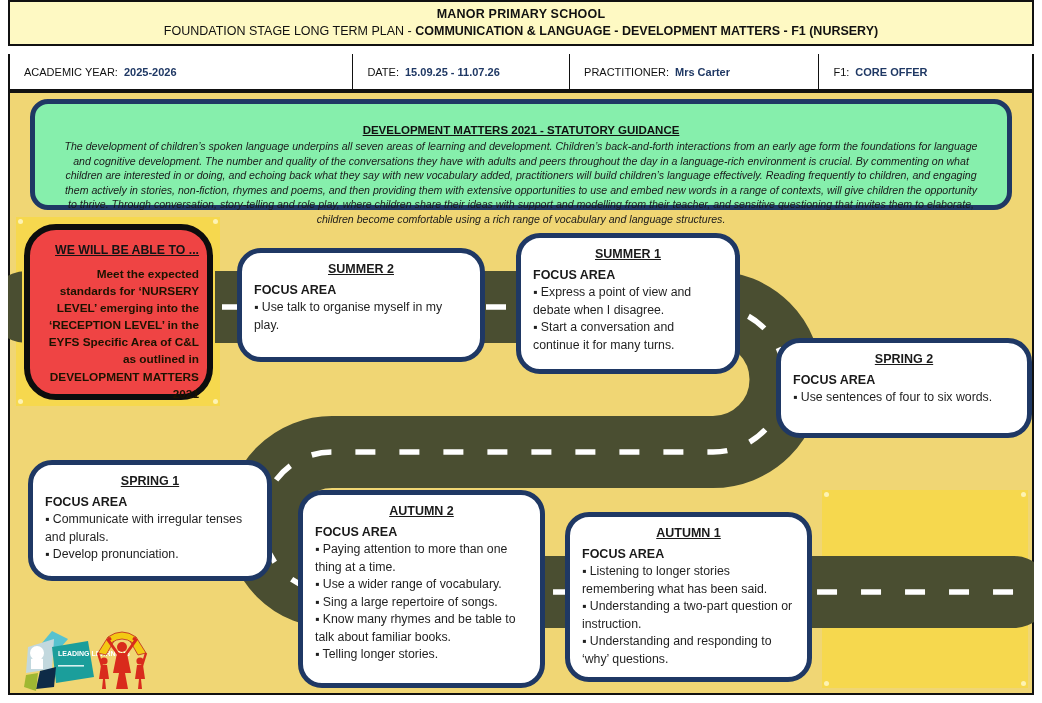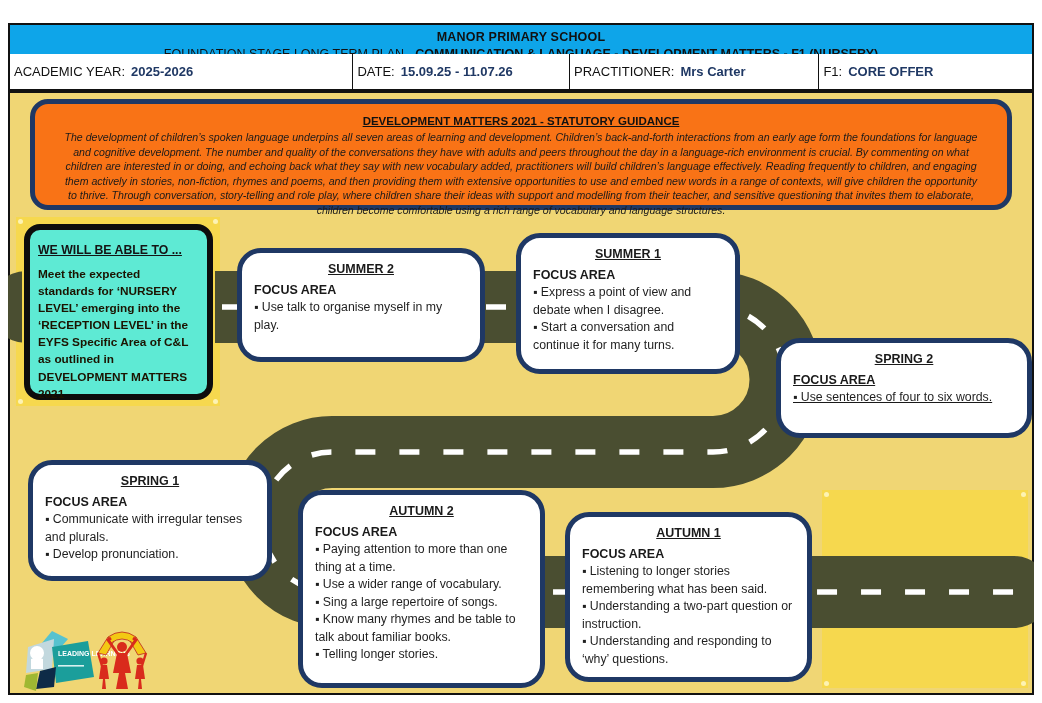--- a/index.html
+++ b/index.html
@@ -1,62 +1,62 @@
 <!DOCTYPE html>
 <html><head>
 <meta charset="utf-8">
 <style>
   html,body{margin:0;padding:0;background:#e8e8e8;}
   .page{position:relative;width:1042px;height:703px;background:#ffffff;overflow:hidden;
         font-family:"Liberation Sans",sans-serif;color:#111;}
   
-  .hdr-row1{position:absolute;left:8px;top:23px;width:1026px;height:46px;box-sizing:border-box;
-            background:#0ea5e9;border:2px solid #111;text-align:center;padding-top:5px;}
+  .hdr-row1{position:absolute;left:8px;top:0;width:1026px;height:46px;box-sizing:border-box;
+            background:#fef9c3;border:2px solid #111;text-align:center;padding-top:5px;}
   .hdr-school{font-size:12.5px;font-weight:bold;letter-spacing:.2px;}
   .hdr-sub{font-size:12.5px;margin-top:3px;}
   .hdr-sub b{font-weight:bold;}
   .hdr-row2{position:absolute;left:8px;top:54px;width:1026px;height:37px;box-sizing:border-box;
             background:#fff;border:2px solid #111;border-top:none;display:grid;
             grid-template-columns:33.6% 21.2% 24.4% 20.8%;}
-  .hdr-cell{border-right:1px solid #111;display:flex;align-items:center;padding-left:4px;
-            font-size:13px;white-space:nowrap;overflow:hidden;}
+  .hdr-cell{border-right:1px solid #111;display:flex;align-items:center;padding-left:14px;
+            font-size:11px;white-space:nowrap;overflow:hidden;}
   .hdr-cell:last-child{border-right:none;}
   .hdr-cell .val{font-weight:bold;color:#1f3864;margin-left:6px;}
   
   .main{position:absolute;left:8px;top:91px;width:1026px;height:604px;box-sizing:border-box;
         background:#f0d674;border:2px solid #111;}
   
   .guidance{position:absolute;left:30px;top:99px;width:982px;height:111px;box-sizing:border-box;
-            background:#f97316;border:5px solid #1f3864;border-radius:18px;padding:8px 26px;z-index:3;}
+            background:#86efac;border:5px solid #1f3864;border-radius:18px;padding:17px 26px;z-index:3;}
   .guid-title{text-align:center;font-size:11.5px;font-weight:bold;text-decoration:underline;margin-top:3px;}
   .guid-body{text-align:center;font-size:10.6px;font-style:italic;line-height:1.37;margin-top:3px;color:#1a1a1a;}
   
   .road-svg{position:absolute;left:8px;top:91px;width:1026px;height:604px;z-index:2;}
   
   .rim{position:absolute;background:#f6d84e;z-index:1;}
   .rim .dot{position:absolute;width:5px;height:5px;border-radius:50%;background:#fdf3b3;}
   .dot.tl{left:2px;top:2px;} .dot.tr{right:2px;top:2px;}
   .dot.bl{left:2px;bottom:2px;} .dot.br{right:2px;bottom:2px;}
   
-  .sign{position:absolute;box-sizing:border-box;background:#5eead4;border:6px solid #0d0d0d;
-        border-radius:16px;z-index:4;padding:6px 8px;text-align:left;color:#1c1300;
+  .sign{position:absolute;box-sizing:border-box;background:#ef4444;border:6px solid #0d0d0d;
+        border-radius:32px;z-index:4;padding:6px 8px;text-align:right;color:#1c1300;
         box-shadow:0 0 0 2px #f6d84e;}
   .sign-title{font-size:12.3px;font-weight:bold;text-decoration:underline;margin:7px 0 9px;color:#141414;}
   .sign-body{font-size:11.8px;font-weight:bold;line-height:1.45;}
   
   .term-box{position:absolute;box-sizing:border-box;background:#fff;border:5px solid #1f3864;
             border-radius:24px;z-index:4;padding:7px 12px 6px;color:#1a1a1a;}
   .term-title{text-align:center;font-size:12.5px;font-weight:bold;text-decoration:underline;margin:2px 0 7px;}
   .focus{font-size:12.5px;font-weight:bold;margin:0 0 2px;}
   ul.bullets{list-style:none;margin:0;padding:0;}
   ul.bullets li{font-size:12.3px;line-height:1.43;color:#1f1f1f;}
   
   #box-summer2{left:237px;top:248px;width:248px;height:114px;}
   #box-summer1{left:516px;top:233px;width:224px;height:141px;}
-  #box-spring2{left:776px;top:338px;width:256px;height:100px;text-decoration:underline;}
+  #box-spring2{left:776px;top:338px;width:256px;height:100px;}
   #box-spring1{left:28px;top:460px;width:244px;height:121px;}
   #box-autumn2{left:298px;top:490px;width:247px;height:198px;}
   #box-autumn1{left:565px;top:512px;width:247px;height:170px;}
   #rim-start{left:16px;top:217px;width:204px;height:189px;}
   #rim-end{left:822px;top:490px;width:206px;height:198px;}
   #sign-start{left:24px;top:224px;width:189px;height:176px;}
   #sign-end{left:829px;top:497px;width:192px;height:184px;}
   
   .logos{position:absolute;left:22px;top:625px;width:130px;height:70px;z-index:5;}
 </style>

